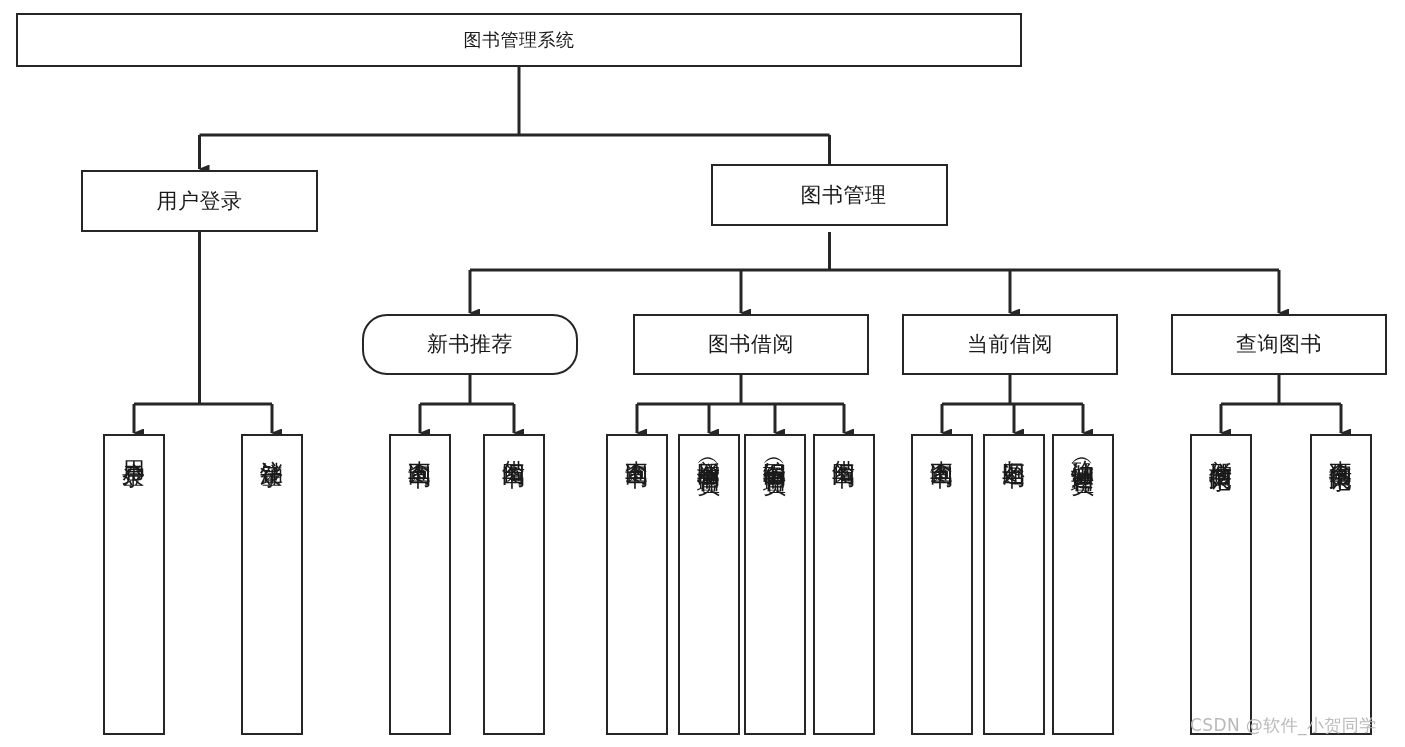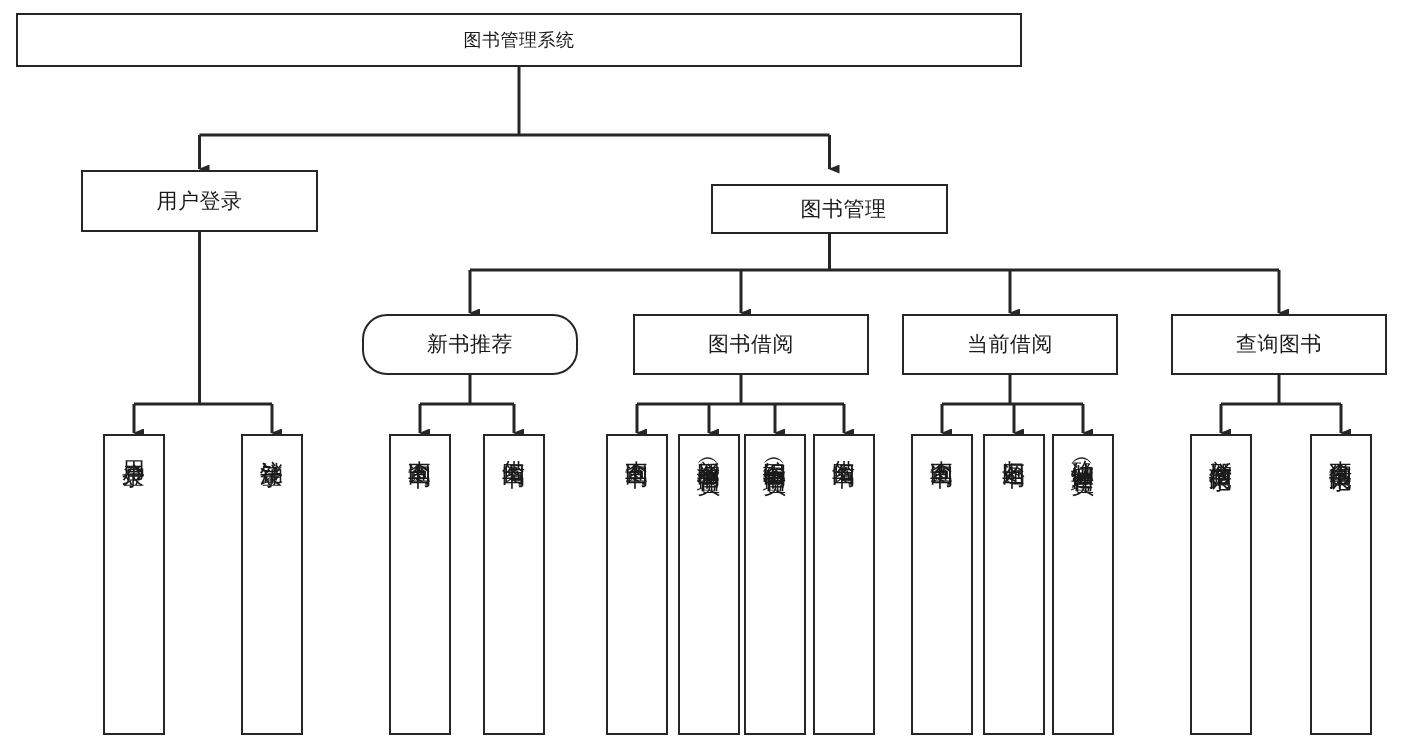--- a/index.html
+++ b/index.html
@@ -122,21 +122,21 @@
       </g>
   </svg>
 
   <div id="nodes">
       <div class="node root h" style="left: 16px; top: 13px; width: 1006px; height: 54px;">
         <span class="node-label">图书管理系统</span>
       </div>
       <div class="node h" style="left: 81px; top: 170px; width: 237px; height: 62px;">
         <span class="node-label">用户登录</span>
       </div>
-      <div class="node h" style="left: 711px; top: 184px; width: 237px; height: 50px; padding-left: 28px;">
+      <div class="node h" style="left: 711px; top: 164px; width: 237px; height: 62px; padding-left: 28px;">
         <span class="node-label">图书管理</span>
       </div>
       <div class="node h" style="left: 362px; top: 314px; width: 216px; height: 61px; border-radius: 25px;">
         <span class="node-label">新书推荐</span>
       </div>
       <div class="node h" style="left: 633px; top: 314px; width: 236px; height: 61px;">
         <span class="node-label">图书借阅</span>
       </div>
       <div class="node h" style="left: 902px; top: 314px; width: 216px; height: 61px;">
         <span class="node-label">当前借阅</span>
@@ -178,13 +178,14 @@
         <span class="node-label">确认归还（管理员）</span>
       </div>
       <div class="node v" style="left: 1190px; top: 434px; width: 62px; height: 301px;">
         <span class="node-label">新增借阅记录</span>
       </div>
       <div class="node v" style="left: 1310px; top: 434px; width: 62px; height: 301px;">
         <span class="node-label">查询借阅记录</span>
       </div>
     </div>
 
+  <div id="watermark">CSDN @软件_小贺同学</div>
 </div>
 
 </body></html>

